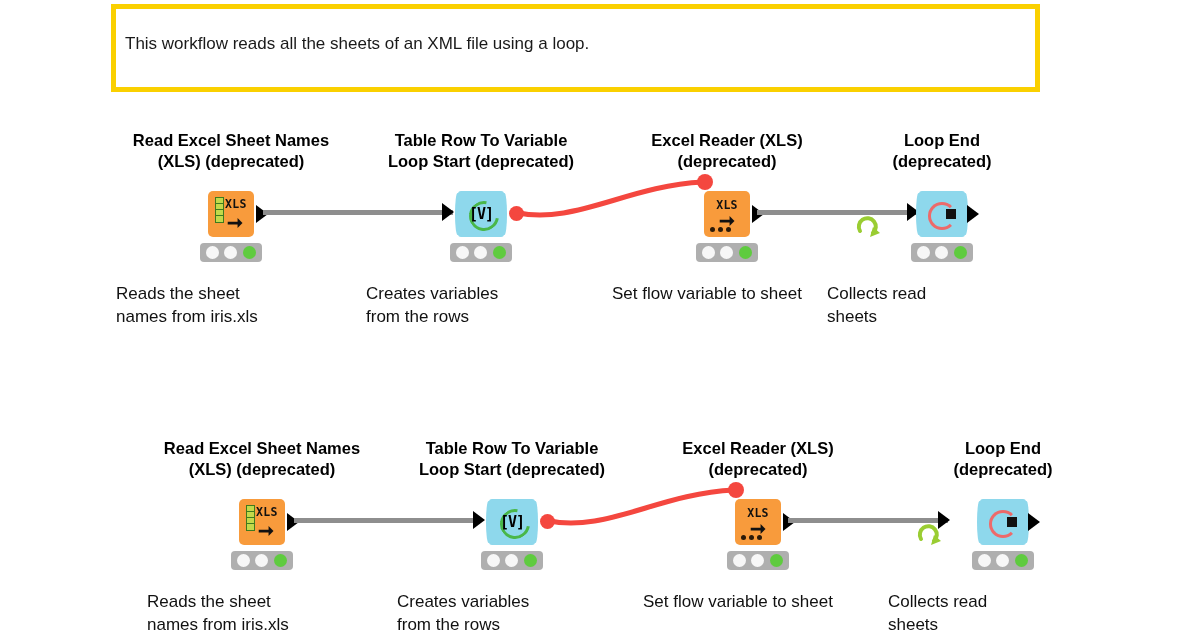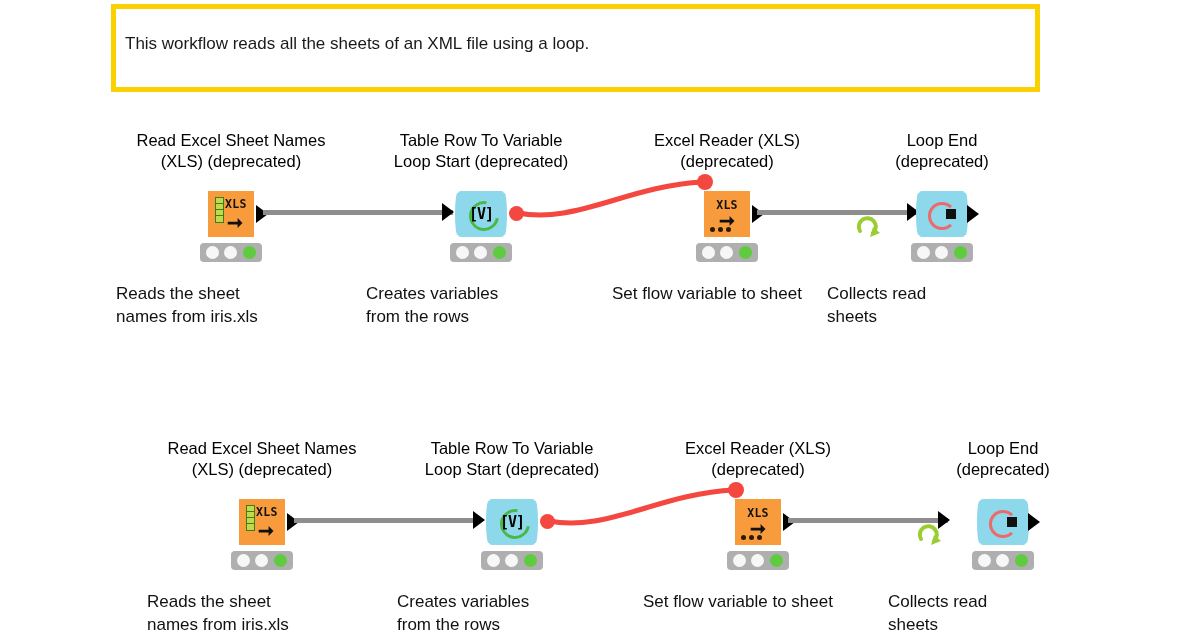--- a/index.html
+++ b/index.html
@@ -52,42 +52,42 @@
   
   .node-group {
     position: absolute;
     top: 0;
     width: 230px;
     text-align: center;
   }
 
   .node-title {
     font-size: 16.5px;
-    font-weight: normal;
+    font-weight: bold;
     line-height: 20.5px;
     color: #000000;
     white-space: pre-line;
   }
 
   .node-visual {
     position: relative;
     width: 230px;
     height: 95px;
     margin-top: 8px;
   }
 
   
   .node-box {
     position: absolute;
     left: 50%;
     top: 12px;
     margin-left: -23px;
     width: 46px;
     height: 46px;
-    border-radius: 0;
+    border-radius: 5px;
   }
   .node-box.orange { background: #F89B3C; }
   .node-box.blue {
     background: #8ED8EC;
     border-radius: 3px;
   }
   
   .node-box.blue::before {
     content: "";
     position: absolute;

